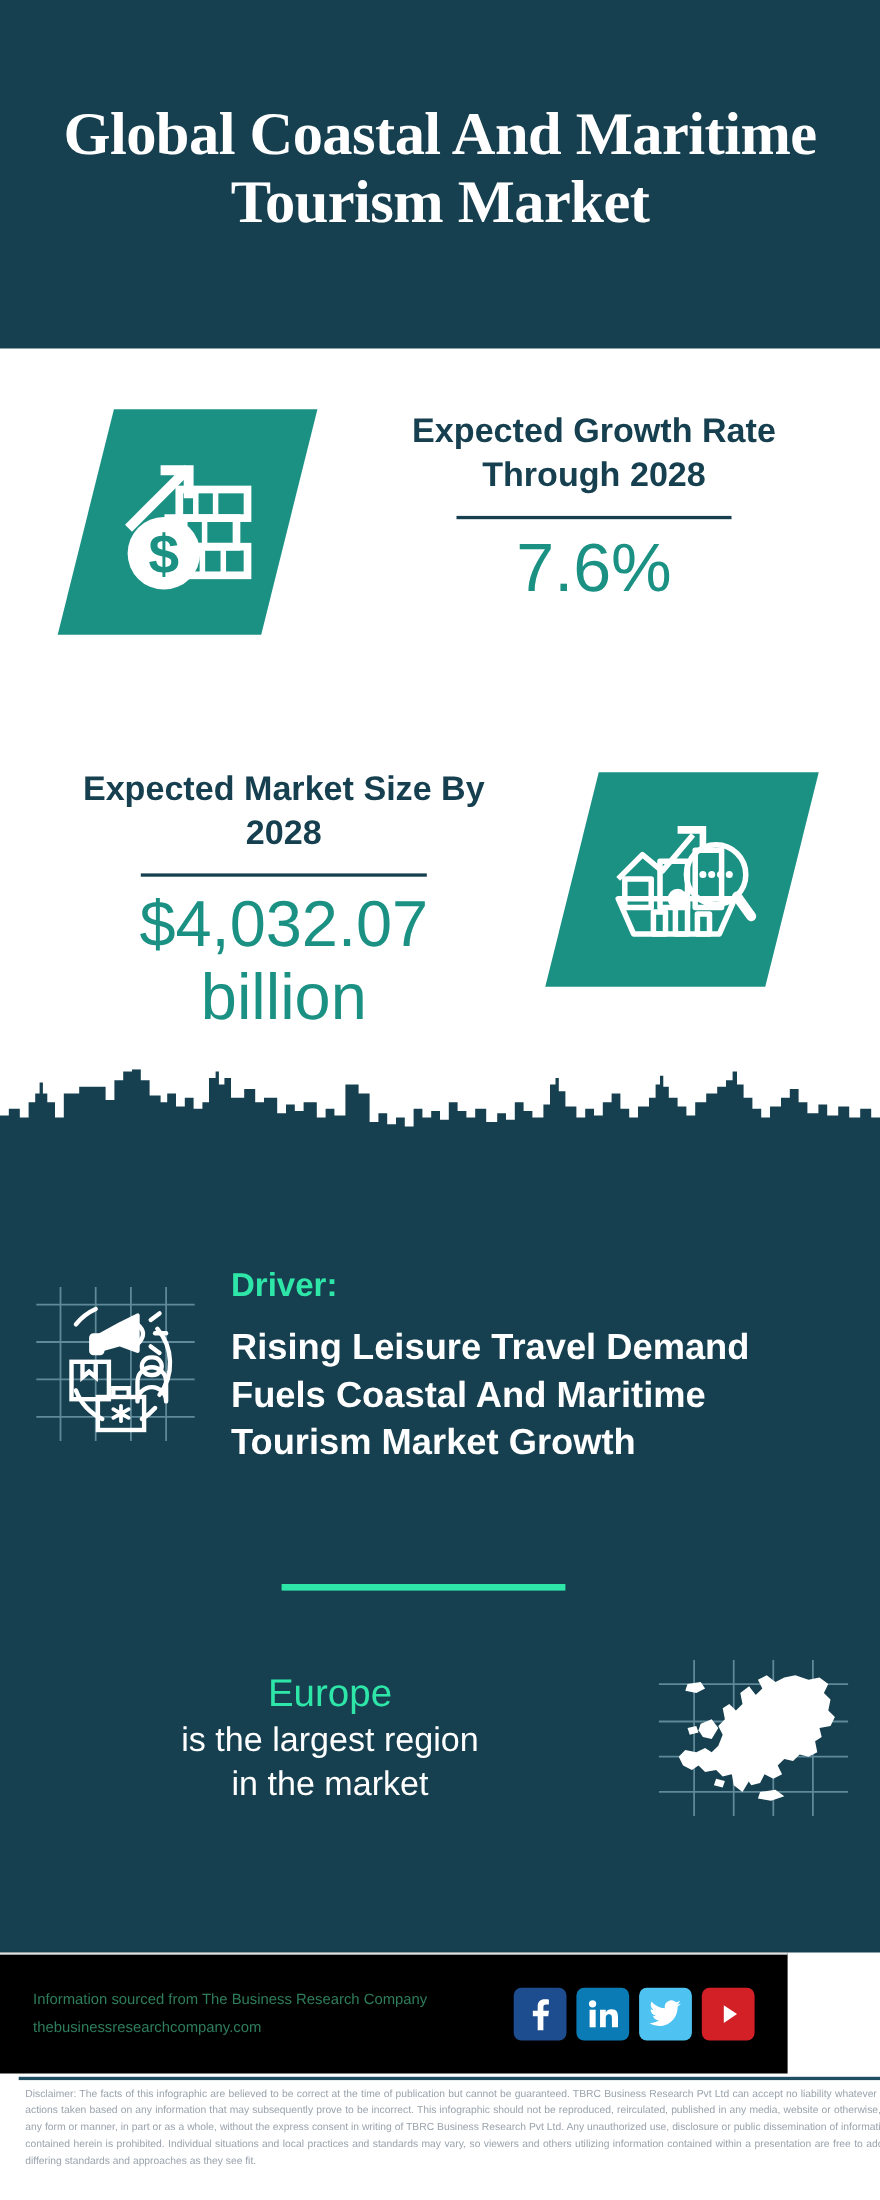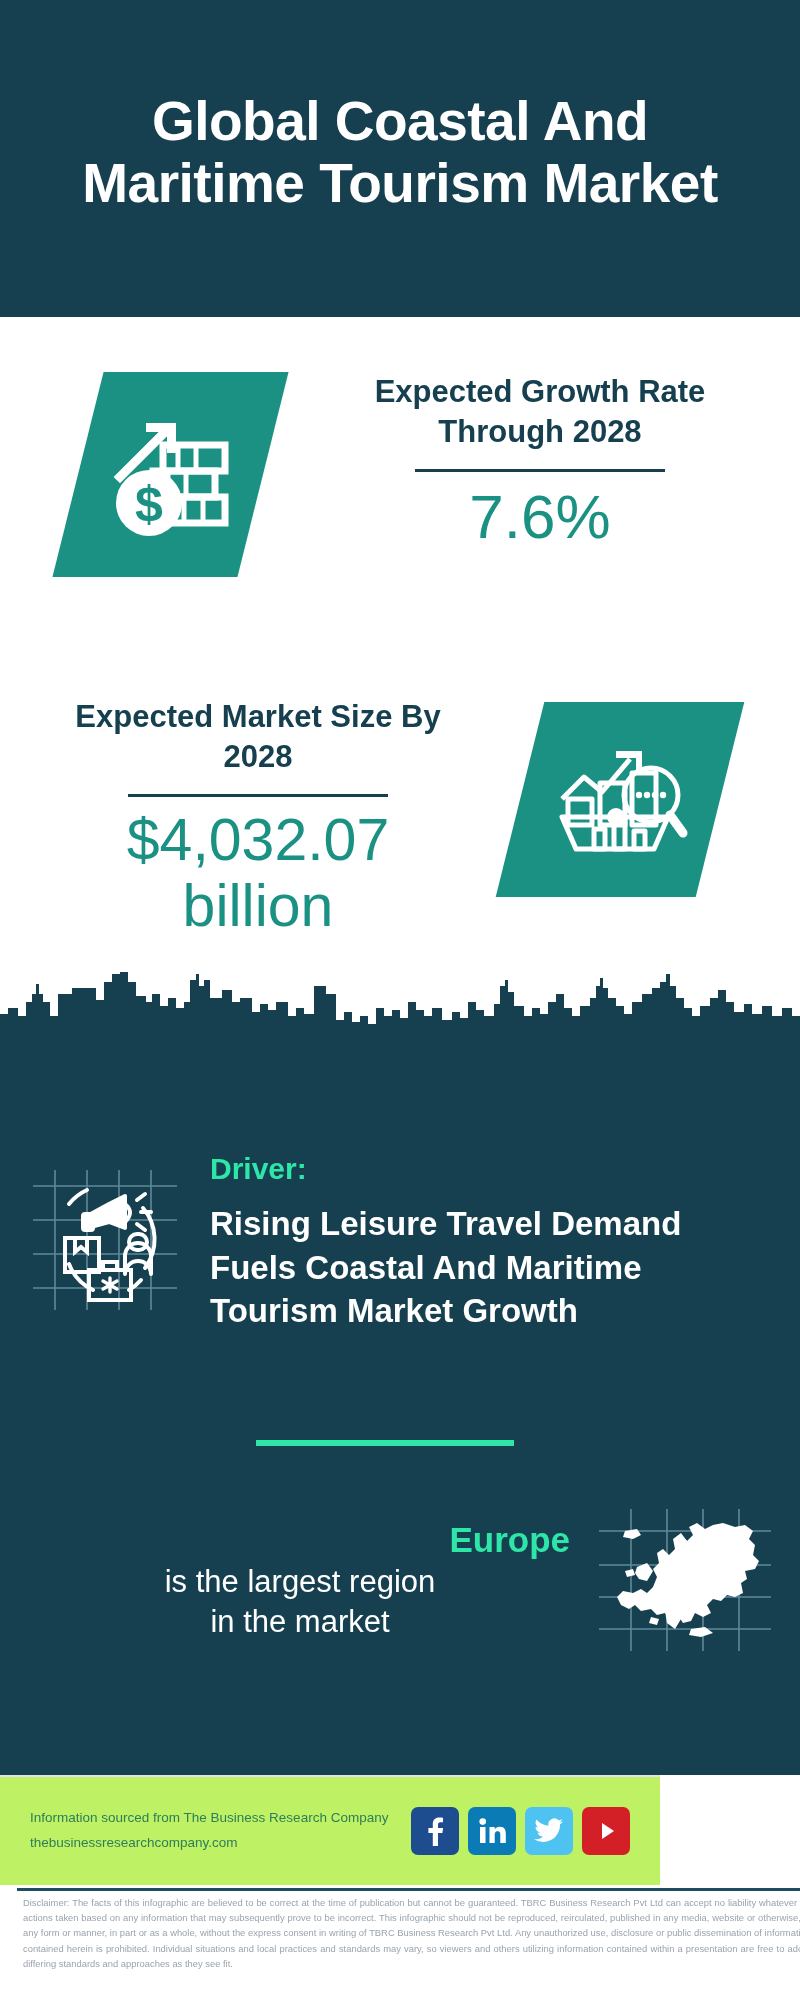--- a/index.html
+++ b/index.html
@@ -18,20 +18,21 @@
     display: flex; align-items: center; justify-content: center;
     padding: 18px 40px 30px;
   }
   .header-title {
     color: #ffffff;
     font-size: 55px;
     line-height: 1.12;
     font-weight: 700;
     text-align: center;
     letter-spacing: -0.5px;
+    font-family: Liberation Serif, serif;
   }
 
   
   .white-zone { position: relative; height: 840px; background:#fff; }
 
   
   .pgram {
     position: absolute;
     background: #1b9184;
     transform: skewX(-14deg);
@@ -81,28 +82,28 @@
   .divider {
     position:absolute; top: 400px; left: 256px;
     width: 258px; height: 6px; background: #2ee6a8;
   }
 
   .region-row {
     position: absolute; top: 465px; left: 0; width: 800px;
     display: flex; align-items: center;
   }
   .region-text { flex: 1; text-align: center; padding-left: 30px; }
-  .region-name { color: #2ee6a8; font-size: 35px; font-weight: 700; line-height:1.25;text-align:right; }
+  .region-name { color: #2ee6a8; font-size: 35px; font-weight: 400; line-height:1.25; }
   .region-sub { color: #ffffff; font-size: 31px; font-weight: 400; line-height: 1.28; }
   .region-map { width: 230px; display:flex; justify-content:center; }
 
   
   .footer {
-    position: absolute; top: 1775px; left: 0; width: 660px; height: 110px;
-    background: #bef264;
+    position: absolute; top: 1775px; left: 0; width: 716px; height: 110px;
+    background: #000000;
     border-top: 2px solid #dfe3e6;
     display: flex; align-items: center; padding: 0 30px;
   }
   .footer-text { flex: 1; color: #2e7d5b; font-size: 13.5px; line-height: 1.85; }
   .footer-social { display: flex; gap: 9px; align-items: center; }
   .sicon {
     width: 48px; height: 48px; border-radius: 7px;
     display:flex; align-items:center; justify-content:center;
   }
   .sicon.fb { background:#1e4d8f; }

